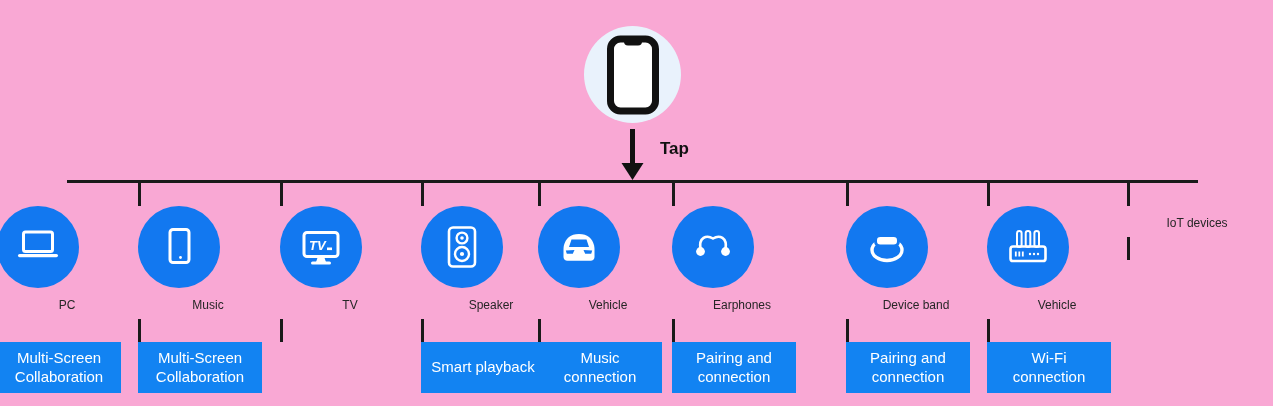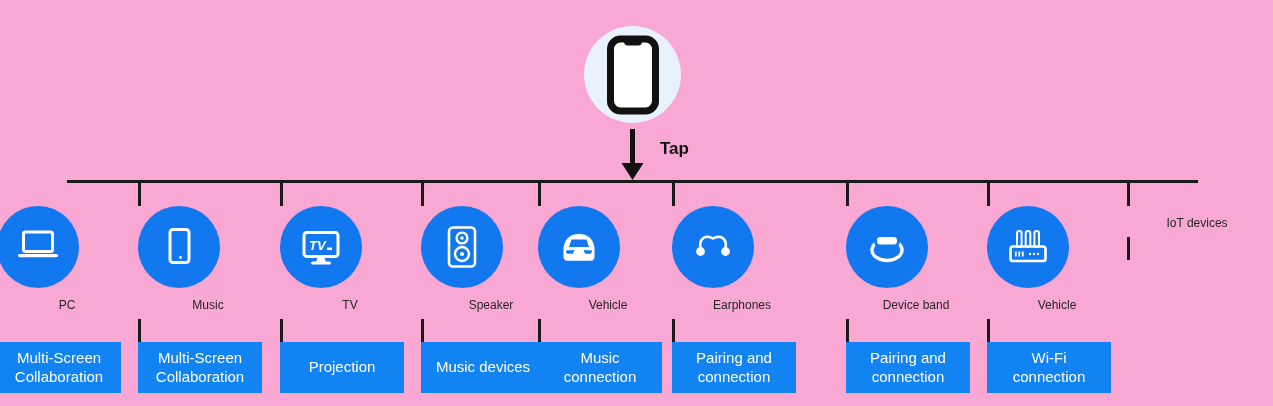--- a/index.html
+++ b/index.html
@@ -113,37 +113,36 @@
       <svg width="48" height="48" viewBox="0 0 48 48">
         <rect x="7" y="9.5" width="34" height="24" rx="3" fill="none" stroke="#ffffff" stroke-width="3"></rect>
         <text x="12" y="27" font-size="13" font-style="italic" font-weight="bold" fill="#ffffff" font-family="Liberation Sans, sans-serif">TV</text>
         <rect x="30" y="24.5" width="5" height="2.6" fill="#ffffff"></rect>
         <polygon points="21,33.5 27,33.5 29,39 19,39" fill="#ffffff"></polygon>
         <rect x="14" y="38.6" width="20" height="3" rx="1.5" fill="#ffffff"></rect>
       </svg>
     </div>
     <div class="dev-label">TV</div>
     <div class="stub-mid"></div>
-    <div class="action-box">Projection</div>
   </div>
 
   <div class="col" style="left:421px">
     <div class="stub-top"></div>
     <div class="circle">
       <svg width="48" height="48" viewBox="0 0 48 48">
         <rect x="11" y="4.5" width="26" height="39" rx="4" fill="none" stroke="#ffffff" stroke-width="2.6"></rect>
         <circle cx="24" cy="15" r="5.4" fill="none" stroke="#ffffff" stroke-width="2.4"></circle>
         <circle cx="24" cy="15" r="1.8" fill="#ffffff"></circle>
         <circle cx="24" cy="31" r="7" fill="none" stroke="#ffffff" stroke-width="2.4"></circle>
         <circle cx="24" cy="31" r="2.1" fill="#ffffff"></circle>
       </svg>
     </div>
     <div class="dev-label">Speaker</div>
     <div class="stub-mid"></div>
-    <div class="action-box">Music devices</div>
+    <div class="action-box">Smart playback</div>
   </div>
 
   <div class="col" style="left:538px">
     <div class="stub-top"></div>
     <div class="circle">
       <svg width="48" height="48" viewBox="0 0 48 48">
         <path d="M8.5 34 L8.5 26 C8.5 21 11 16.5 14 14 C16.5 12 19.5 11 24 11 C28.5 11 31.5 12 34 14 C37 16.5 39.5 21 39.5 26 L39.5 34 C39.5 36.2 37.8 37.8 35.6 37.8 L12.4 37.8 C10.2 37.8 8.5 36.2 8.5 34 Z" fill="#ffffff"></path>
         <path d="M16.5 16.5 L31.5 16.5 L34 24 L14 24 Z" fill="#1278f0"></path>
         <path d="M10.8 27.5 L19.5 27 L17.8 30.8 L11.8 30.8 Z" fill="#1278f0"></path>
         <path d="M37.2 27.5 L28.5 27 L30.2 30.8 L36.2 30.8 Z" fill="#1278f0"></path>

